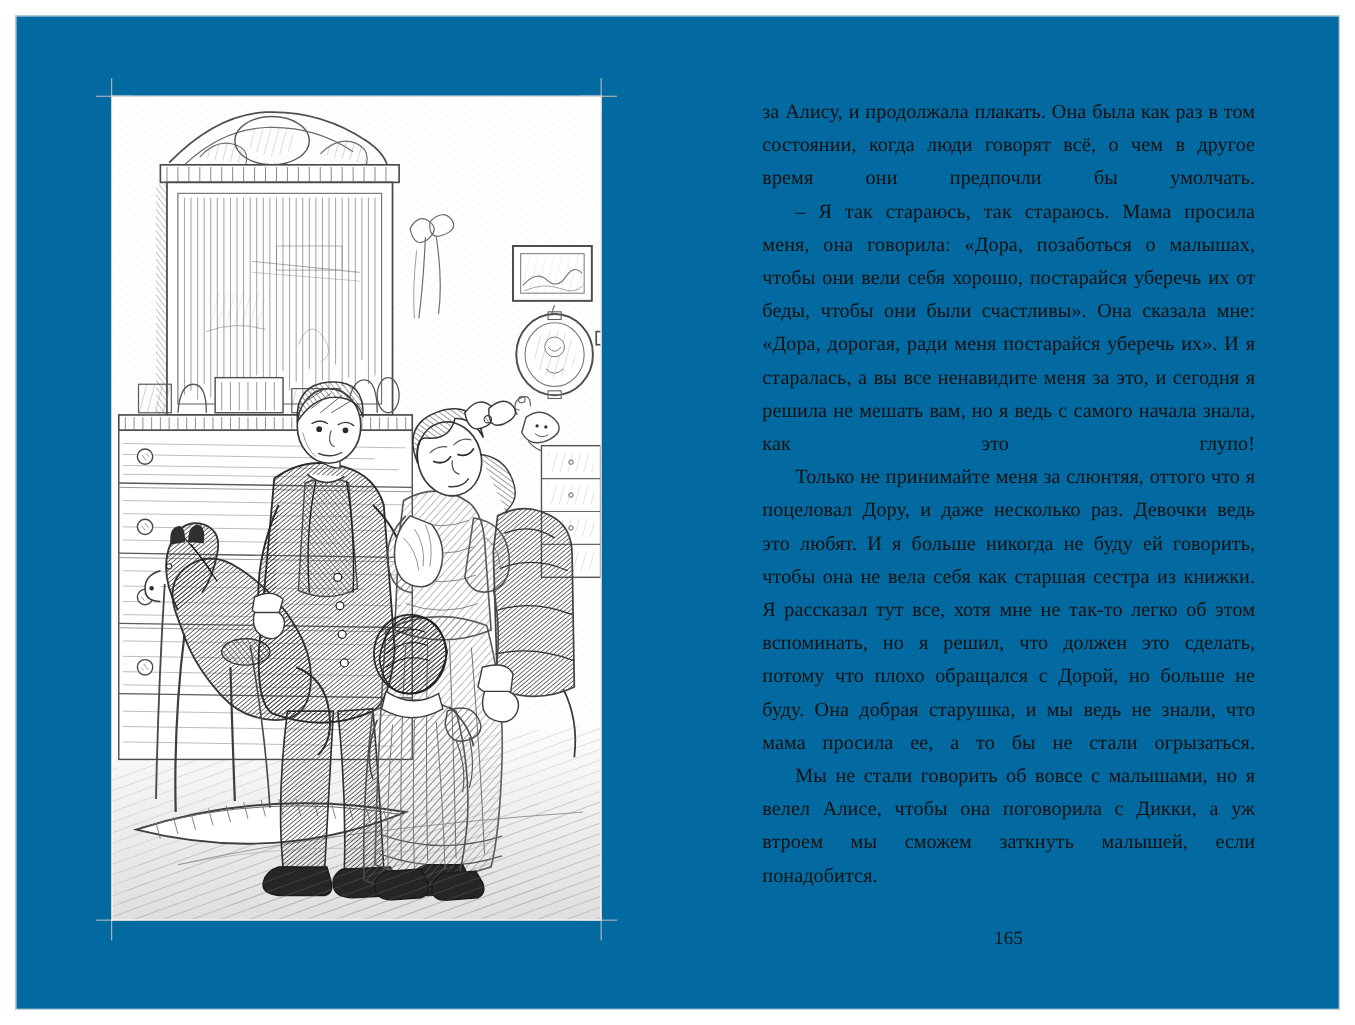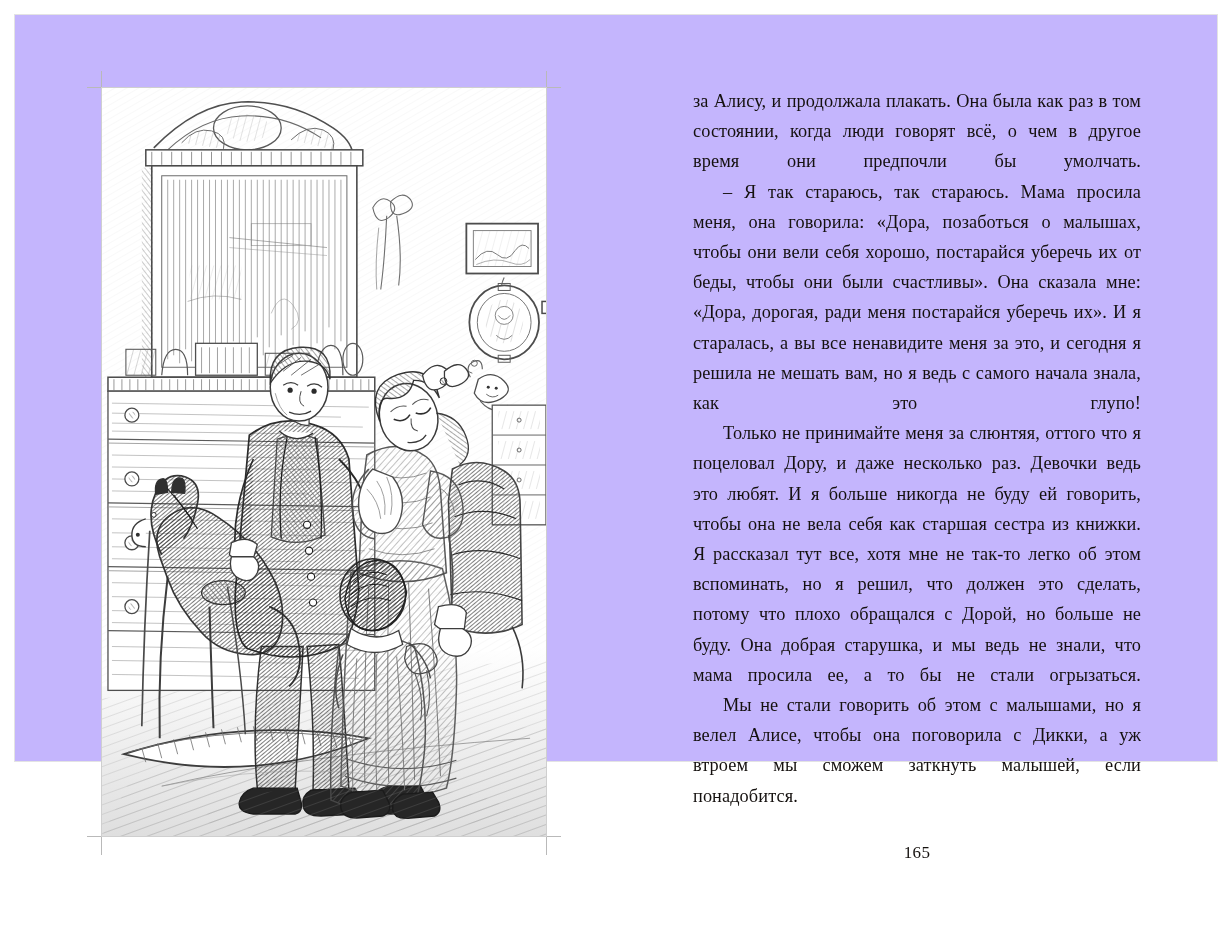--- a/index.html
+++ b/index.html
@@ -13,22 +13,22 @@
     font-family: "Liberation Serif", "DejaVu Serif", serif;
     overflow: hidden;
   }
 
   
   .page-sheet {
     position: absolute;
     left: 14px;
     top: 14px;
     width: 1204px;
-    height: 748px;
-    background: #c4b5fd;
+    height: 904px;
+    background: #0369a1;
     border: 1px solid #e3e3e3;
     box-sizing: border-box;
   }
 
   
   .spread {
     position: absolute;
     inset: 0;
   }
 
@@ -632,19 +632,19 @@
             <path d="M60 700 q110 -22 210 -12" stroke="#9e9e9e" stroke-width="0.9" fill="none"></path>
           </g>
         </svg>
       </div>
     </div>
 
     <div class="text-col">
       <p class="body-p last-justify">за Алису, и продолжала плакать. Она была как раз в том состоянии, когда люди говорят всё, о чем в другое время они предпочли бы умолчать.</p>
       <p class="body-p indent last-justify">– Я так стараюсь, так стараюсь. Мама просила меня, она говорила: «Дора, позаботься о малышах, чтобы они вели себя хорошо, постарайся уберечь их от беды, чтобы они были счастливы». Она сказала мне: «Дора, дорогая, ради меня постарайся уберечь их». И я старалась, а вы все ненавидите меня за это, и сегодня я решила не мешать вам, но я ведь с самого начала знала, как это глупо!</p>
       <p class="body-p indent last-justify">Только не принимайте меня за слюнтяя, оттого что я поцеловал Дору, и даже несколько раз. Девочки ведь это любят. И я больше никогда не буду ей говорить, чтобы она не вела себя как старшая сестра из книжки. Я рассказал тут все, хотя мне не так-то легко об этом вспоминать, но я решил, что должен это сделать, потому что плохо обращался с Дорой, но больше не буду. Она добрая старушка, и мы ведь не знали, что мама просила ее, а то бы не стали огрызаться.</p>
-      <p class="body-p indent last-justify">Мы не стали говорить об этом с малышами, но я велел Алисе, чтобы она поговорила с Дикки, а уж втроем мы сможем заткнуть малышей, если понадобится.</p>
+      <p class="body-p indent last-justify">Мы не стали говорить об вовсе с малышами, но я велел Алисе, чтобы она поговорила с Дикки, а уж втроем мы сможем заткнуть малышей, если понадобится.</p>
     </div>
 
     <div class="folio">165</div>
 
   </div>
 </div>
 
 </body></html>

